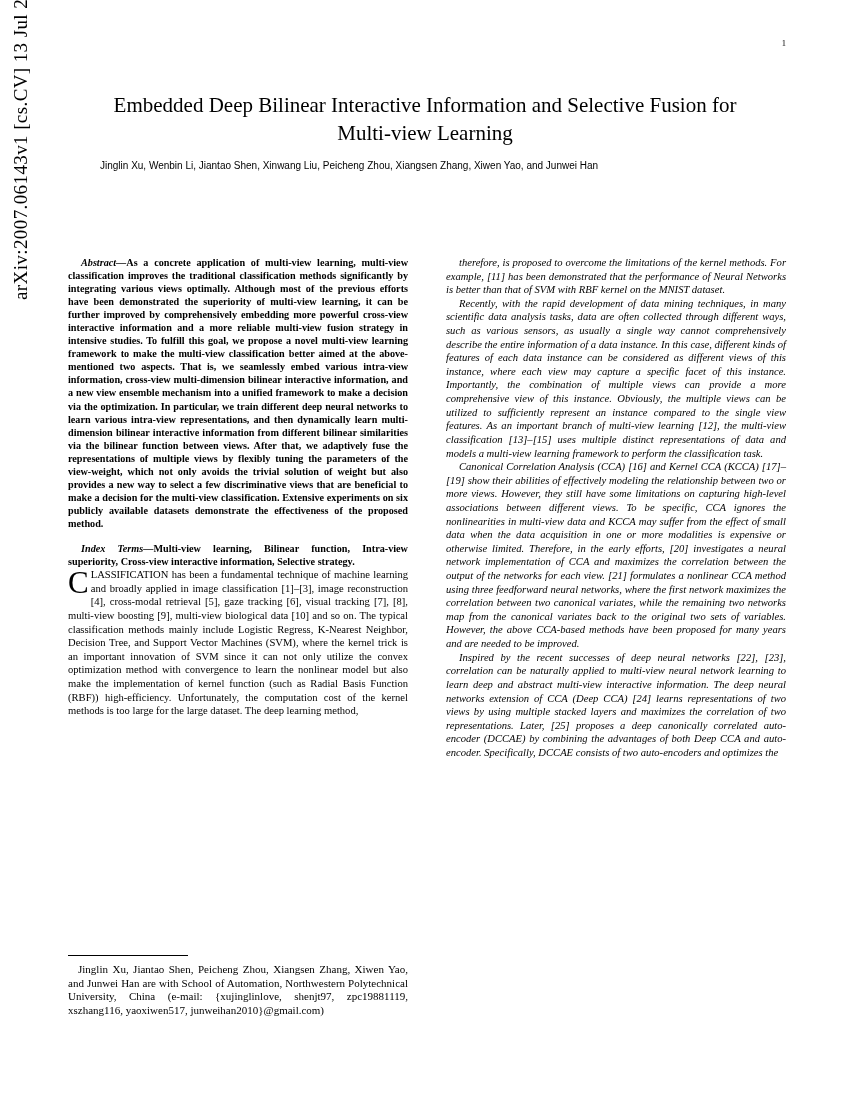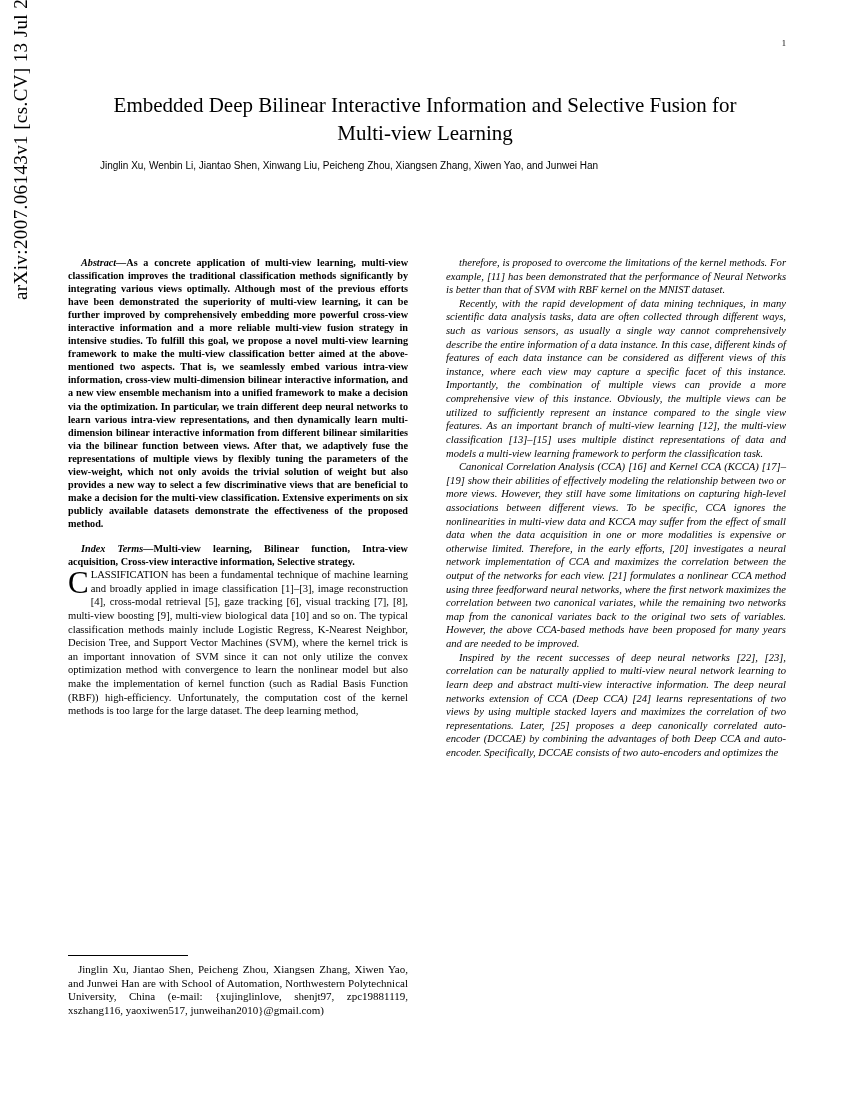--- a/index.html
+++ b/index.html
@@ -167,21 +167,21 @@
   <h1 class="title">Embedded Deep Bilinear Interactive Information and Selective Fusion for Multi-view Learning</h1>
 
   <div class="authors">Jinglin Xu, Wenbin Li, Jiantao Shen, Xinwang Liu, Peicheng Zhou, Xiangsen Zhang, Xiwen Yao, and Junwei Han</div>
 
   <div class="columns">
 
     <div class="col col-left">
 
       <p class="abstract"><span class="lead-italic">Abstract—</span><span>As a concrete application of multi-view learning, multi-view classification improves the traditional classification methods significantly by integrating various views optimally. Although most of the previous efforts have been demonstrated the superiority of multi-view learning, it can be further improved by comprehensively embedding more powerful cross-view interactive information and a more reliable multi-view fusion strategy in intensive studies. To fulfill this goal, we propose a novel multi-view learning framework to make the multi-view classification better aimed at the above-mentioned two aspects. That is, we seamlessly embed various intra-view information, cross-view multi-dimension bilinear interactive information, and a new view ensemble mechanism into a unified framework to make a decision via the optimization. In particular, we train different deep neural networks to learn various intra-view representations, and then dynamically learn multi-dimension bilinear interactive information from different bilinear similarities via the bilinear function between views. After that, we adaptively fuse the representations of multiple views by flexibly tuning the parameters of the view-weight, which not only avoids the trivial solution of weight but also provides a new way to select a few discriminative views that are beneficial to make a decision for the multi-view classification. Extensive experiments on six publicly available datasets demonstrate the effectiveness of the proposed method.</span></p>
 
-      <p class="indexterms"><span class="lead-italic">Index Terms—</span><span>Multi-view learning, Bilinear function, Intra-view acquisition, Cross-view interactive information, Selective strategy.</span></p>
+      <p class="indexterms"><span class="lead-italic">Index Terms—</span><span>Multi-view learning, Bilinear function, Intra-view superiority, Cross-view interactive information, Selective strategy.</span></p>
 
 
       <p class="dropcap-para"><span class="dropcap">C</span><span>LASSIFICATION has been a fundamental technique of machine learning and broadly applied in image classification [1]–[3], image reconstruction [4], cross-modal retrieval [5], gaze tracking [6], visual tracking [7], [8], multi-view boosting [9], multi-view biological data [10] and so on. The typical classification methods mainly include Logistic Regress, K-Nearest Neighbor, Decision Tree, and Support Vector Machines (SVM), where the kernel trick is an important innovation of SVM since it can not only utilize the convex optimization method with convergence to learn the nonlinear model but also make the implementation of kernel function (such as Radial Basis Function (RBF)) high-efficiency. Unfortunately, the computation cost of the kernel methods is too large for the large dataset. The deep learning method,</span></p>
 
     </div>
 
     <div class="col col-right">
 
       <p class="body">therefore, is proposed to overcome the limitations of the kernel methods. For example, [11] has been demonstrated that the performance of Neural Networks is better than that of SVM with RBF kernel on the MNIST dataset.</p>
       <p class="body">Recently, with the rapid development of data mining techniques, in many scientific data analysis tasks, data are often collected through different ways, such as various sensors, as usually a single way cannot comprehensively describe the entire information of a data instance. In this case, different kinds of features of each data instance can be considered as different views of this instance, where each view may capture a specific facet of this instance. Importantly, the combination of multiple views can provide a more comprehensive view of this instance. Obviously, the multiple views can be utilized to sufficiently represent an instance compared to the single view features. As an important branch of multi-view learning [12], the multi-view classification [13]–[15] uses multiple distinct representations of data and models a multi-view learning framework to perform the classification task.</p>

